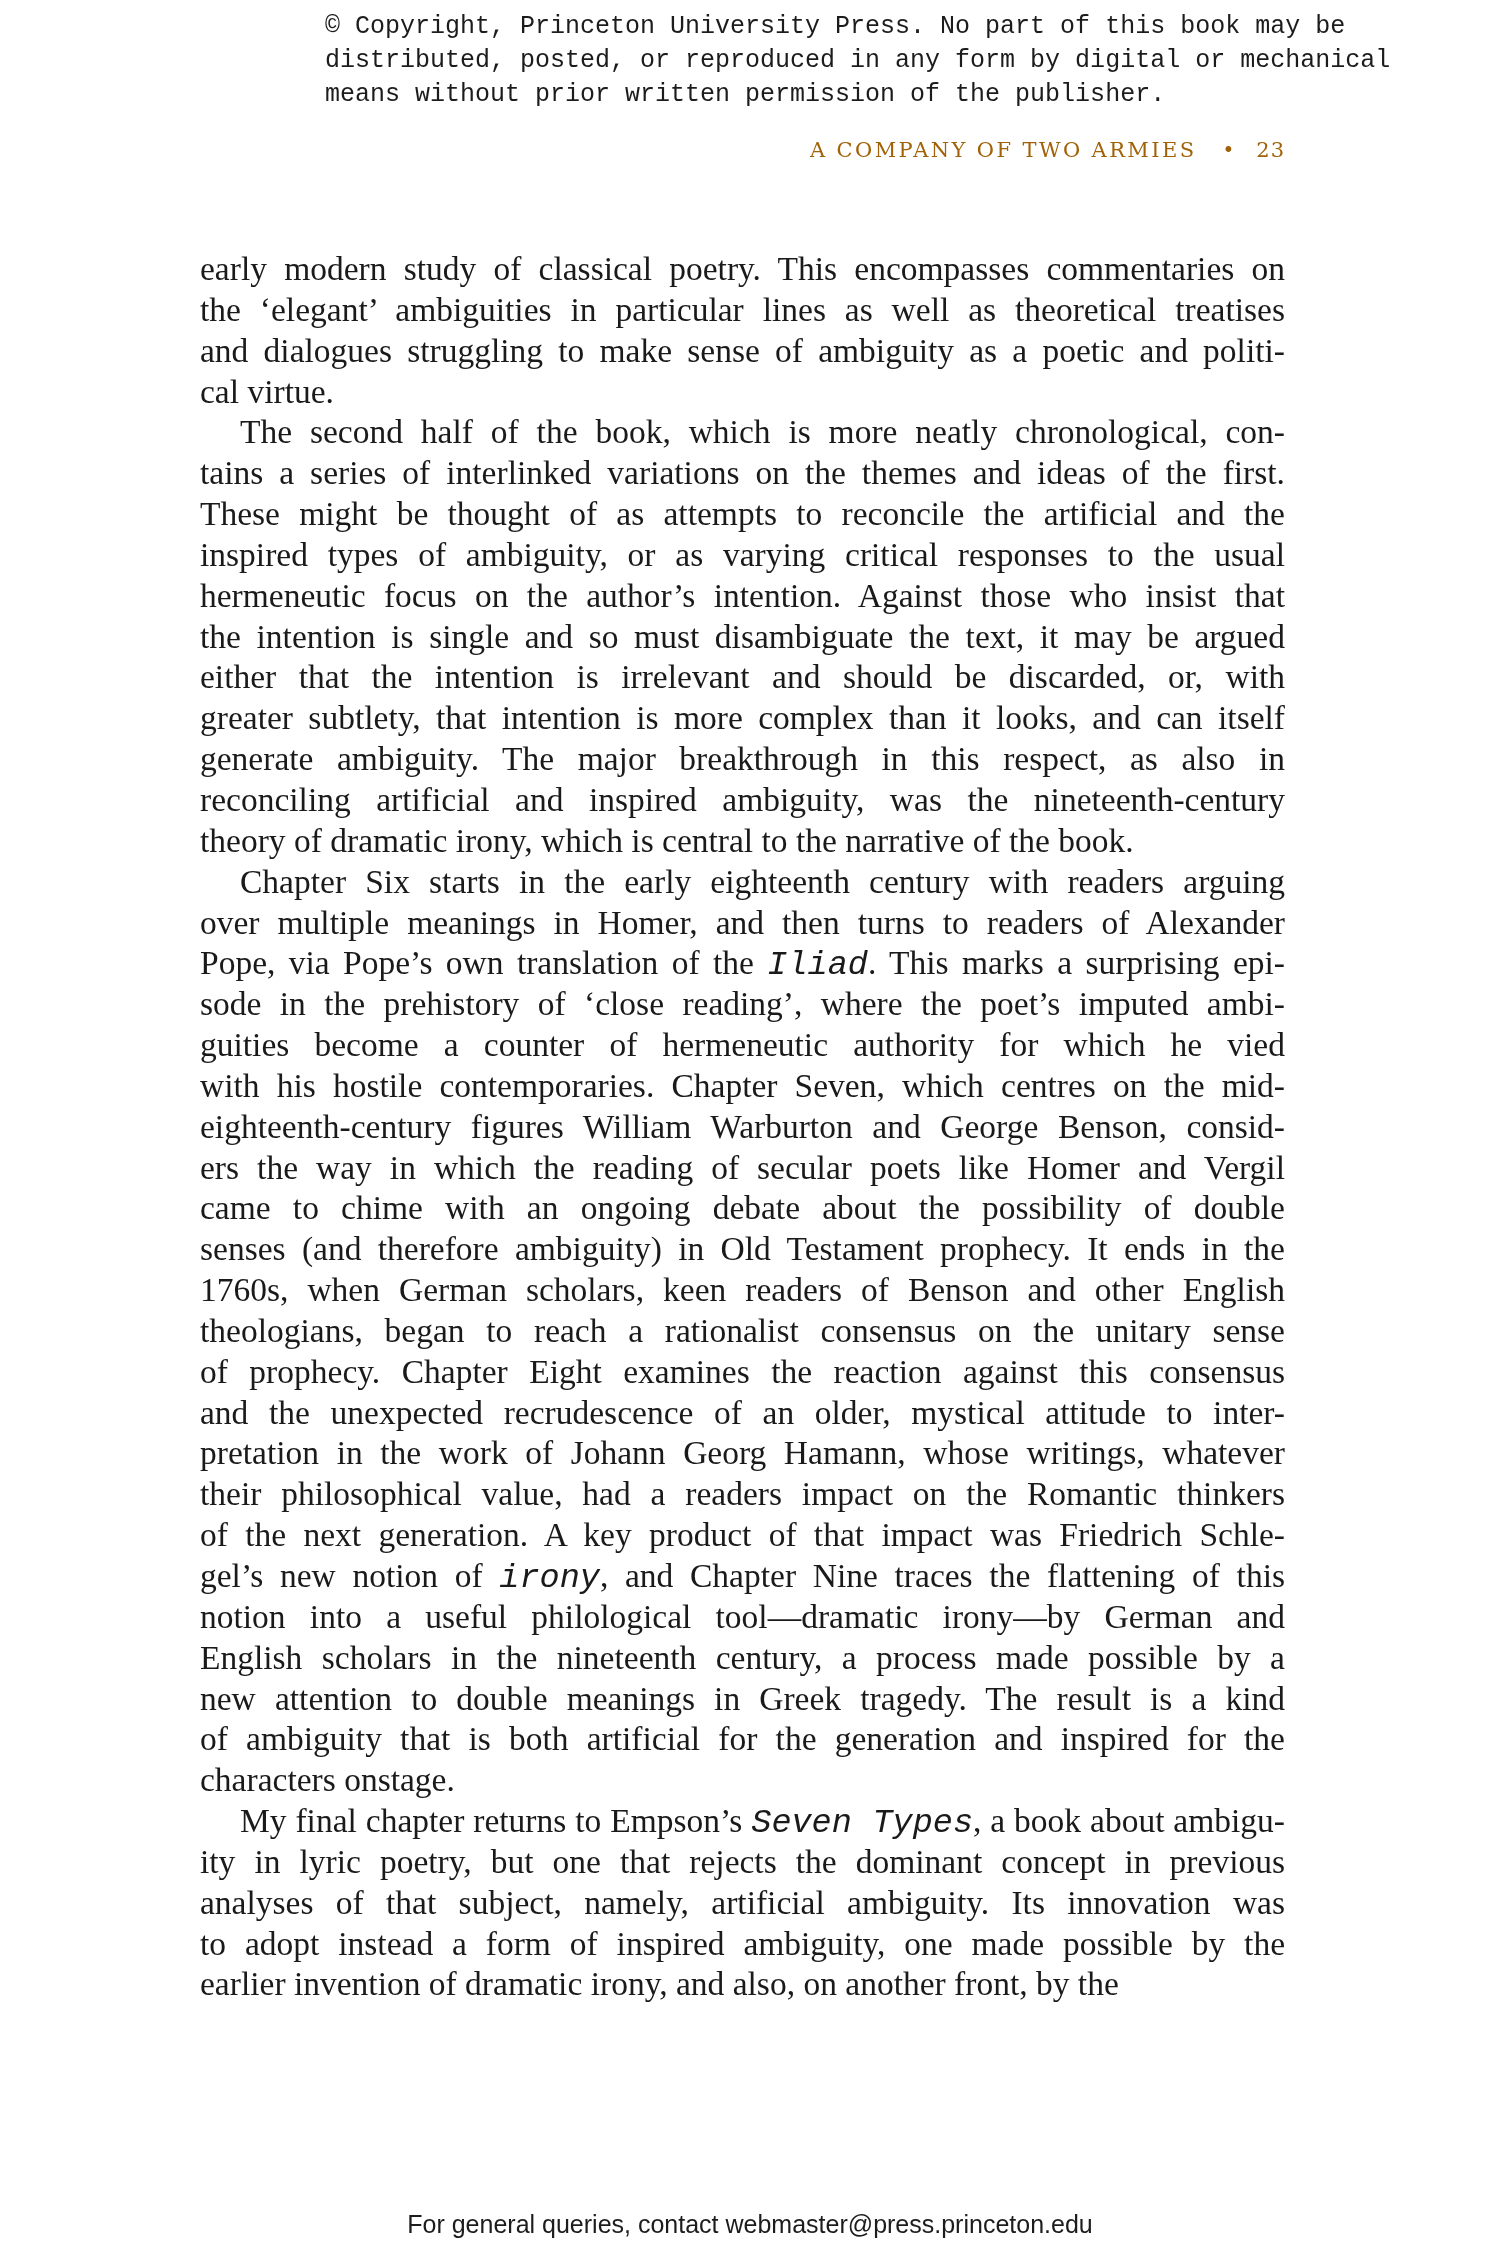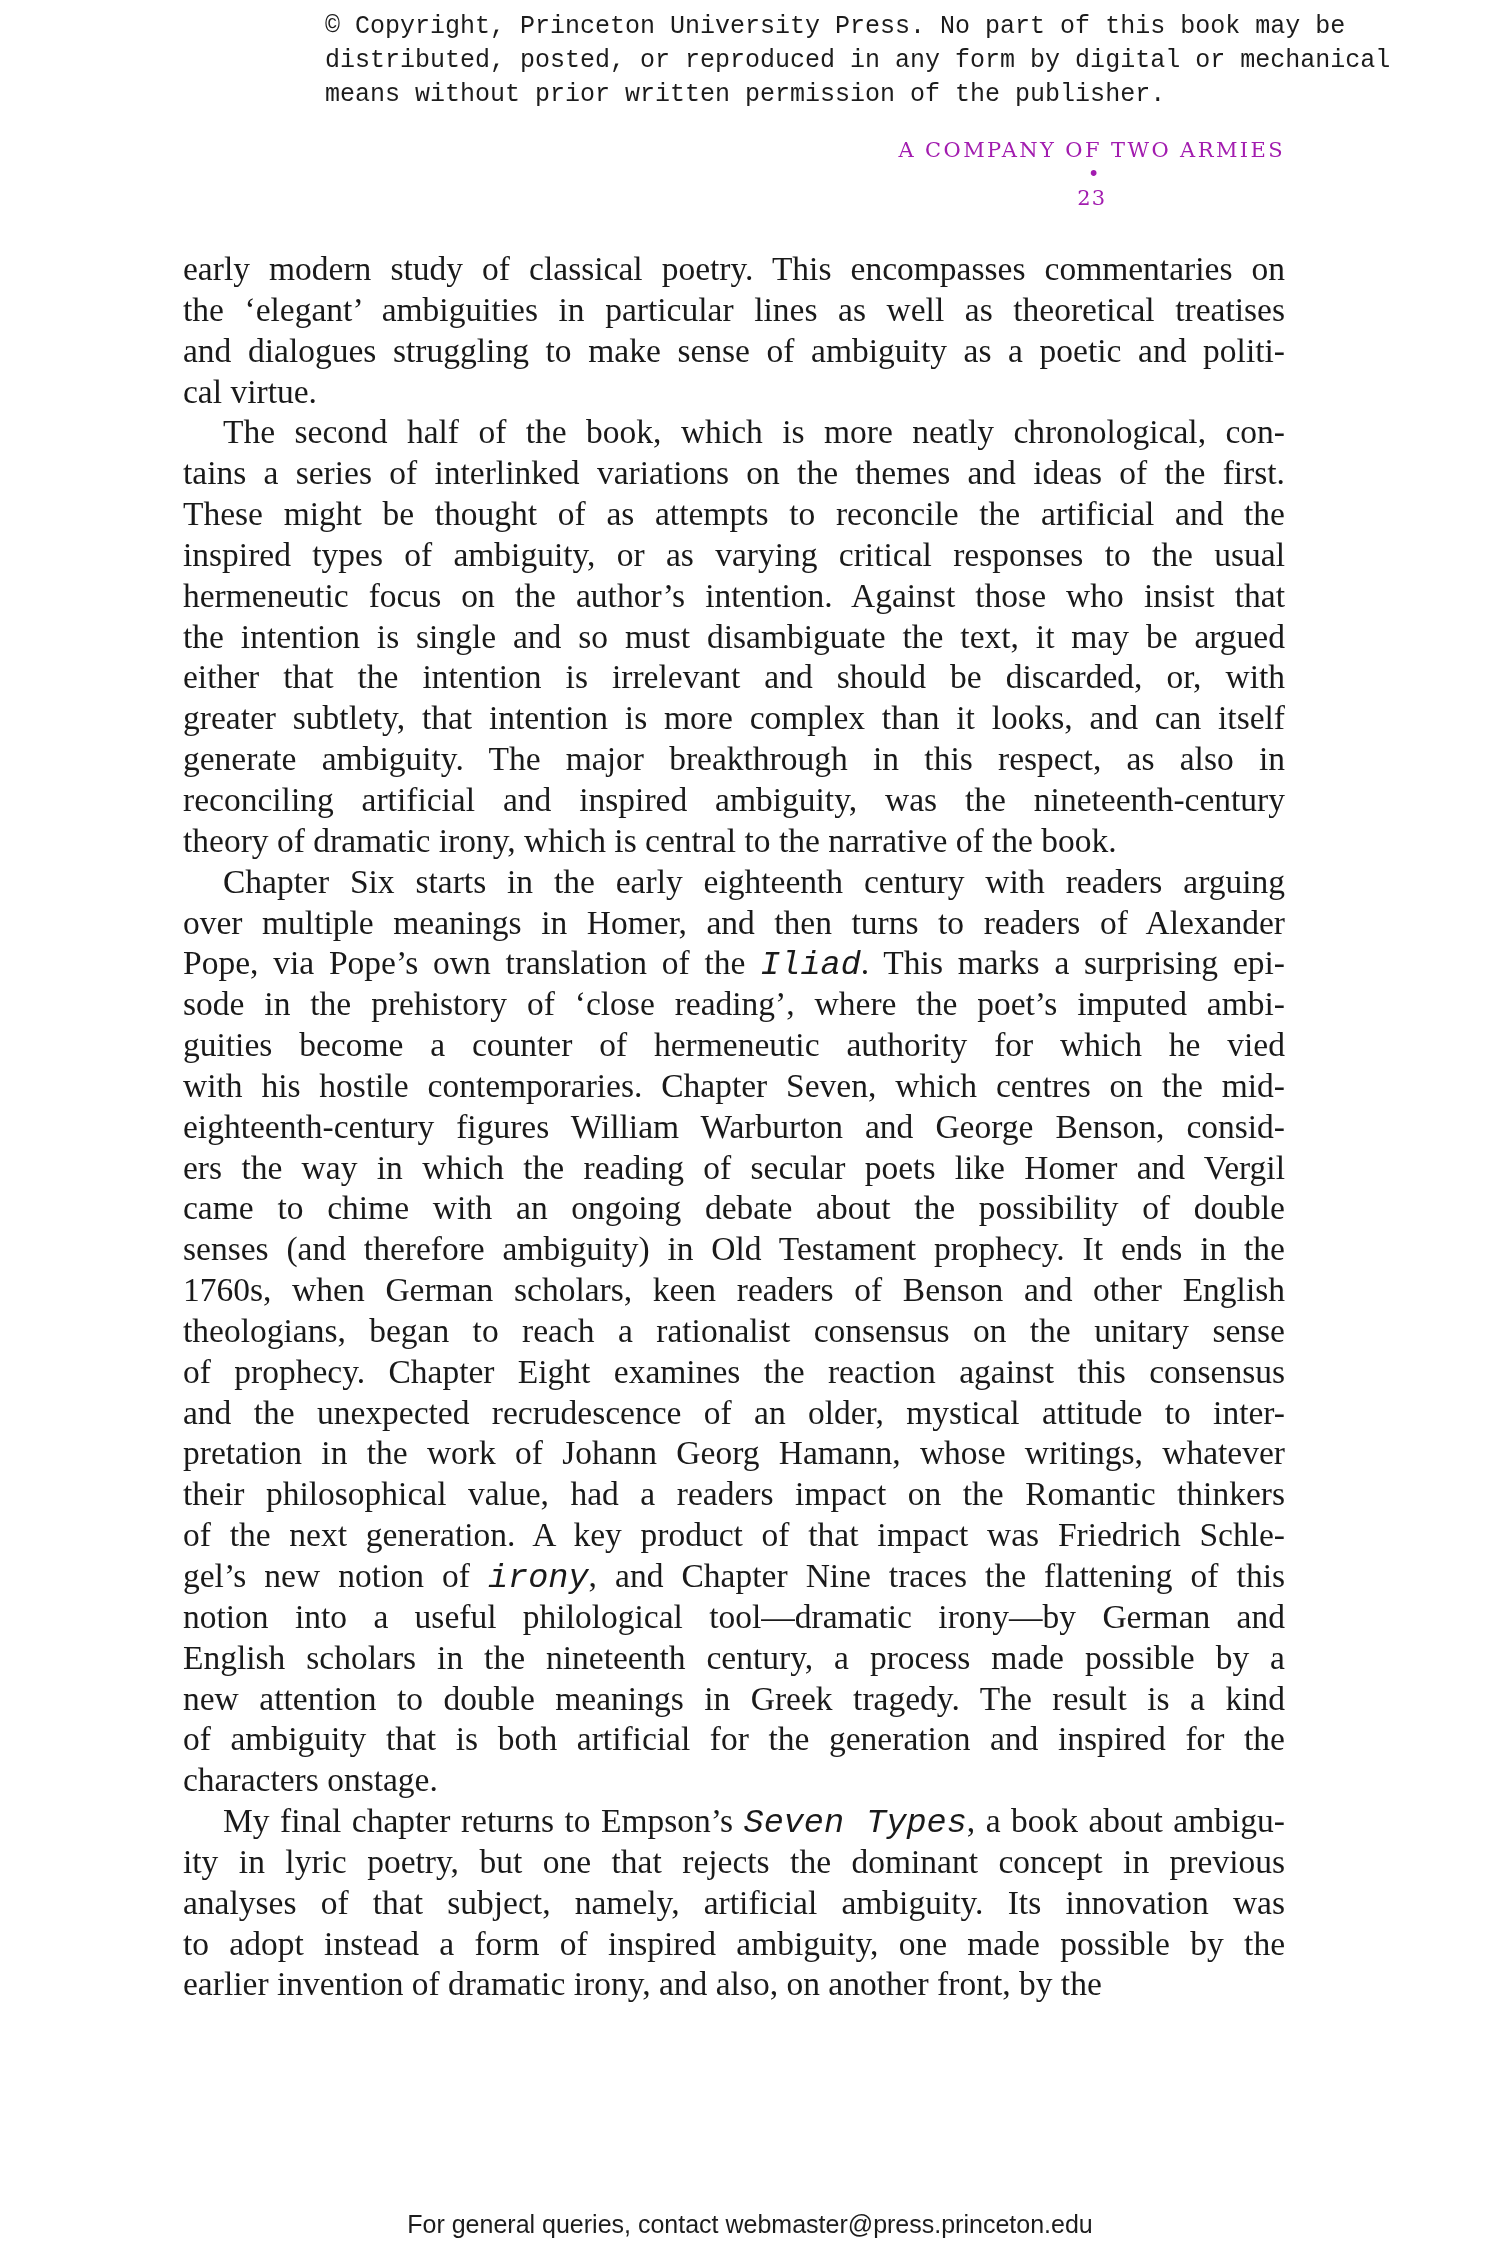--- a/index.html
+++ b/index.html
@@ -4,32 +4,32 @@
 <style>
   html, body { margin: 0; padding: 0; background: #ffffff; }
   body { width: 1500px; height: 2265px; position: relative; overflow: hidden; color: #1a1a1a; }
   .notice {
     position: absolute; left: 325px; top: 10px; width: 900px;
     font-family: Liberation Mono, monospace; font-size: 25px; line-height: 34px; color: #1c1c1c;
   }
   .notice div { white-space: nowrap; }
   .running-head {
     position: absolute; top: 138px; right: 215px;
-    font-family: "DejaVu Serif", serif; font-size: 21px; letter-spacing: 2.4px; color: #a21caf;
-    white-space: nowrap; display: flex; align-items: center; flex-direction: column;
+    font-family: "DejaVu Serif", serif; font-size: 21px; letter-spacing: 2.4px; color: #a16207;
+    white-space: nowrap; display: flex; 
   }
   .running-head .bullet { margin: 0 22px 0 26px; font-size: 20px; letter-spacing: 0; }
   .running-head .pageno { letter-spacing: 1px; }
   .body-text {
     position: absolute; left: 183px; top: 249px; width: 1102px;
     font-family: "Liberation Serif", serif; font-size: 33.5px; line-height: 40.85px; color: #1a1a1a;
   }
   .line {
     display: block; height: 40.85px; white-space: nowrap;
-    text-align: justify; text-align-last: justify;
+    text-align: justify; text-align-last: justify; margin-left: 17px;
   }
   .line.last { text-align-last: left; }
   .line.indent { padding-left: 40px; }
   .line em { font-style: italic; font-family: Liberation Mono, monospace; }
   .footer {
     position: absolute; left: 0; width: 1500px; top: 2210px; text-align: center;
     font-family: Liberation Sans, sans-serif; font-size: 25px; color: #1c1c1c;
   }
 </style>
 </head>

